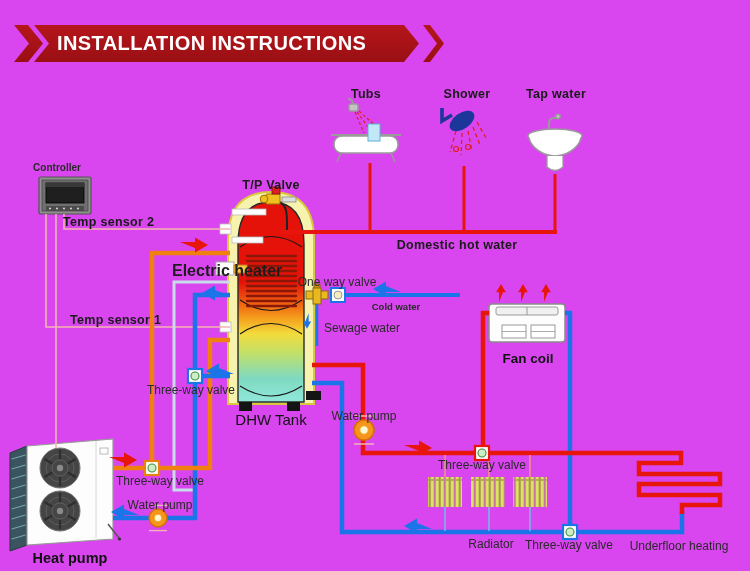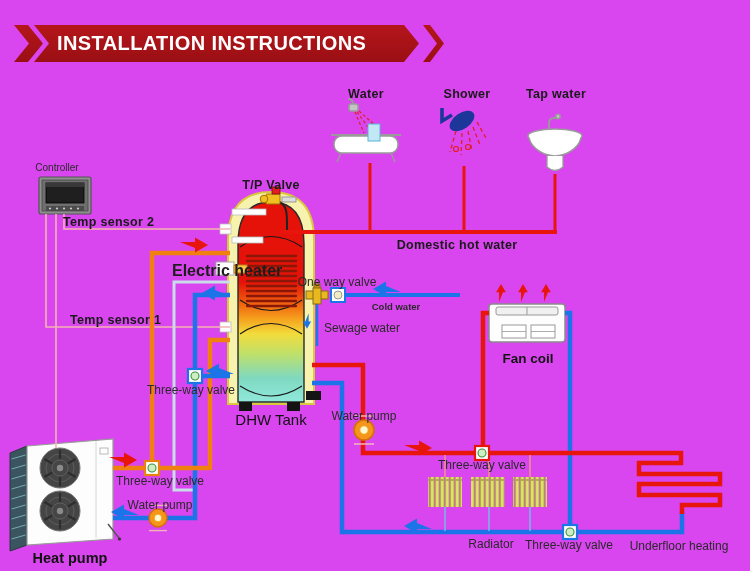--- a/index.html
+++ b/index.html
@@ -4,21 +4,21 @@
 <style>
   html,body{margin:0;padding:0;background:#fff;}
   #stage{position:relative;width:750px;height:571px;background:#d946ef;overflow:hidden;
          font-family:"Liberation Sans",sans-serif;}
   #pipes-svg{position:absolute;left:0;top:0;}
   .lbl{position:absolute;white-space:nowrap;color:#1d1d1d;transform:translateX(-50%);
        font-family:"Liberation Sans",sans-serif;line-height:1;}
   .left{transform:none;}
   .s9 {font-size:12px;font-weight:400;color:#2a2a2a;}
   .s9b{font-size:9.5px;font-weight:700;color:#2a2a2a;}
-  .s10{font-size:10px;font-weight:400;color:#2a2a2a;}
+  .s10{font-size:10px;font-weight:700;color:#2a2a2a;}
   .s10b{font-size:16px;font-weight:700;color:#1d1d1d;}
   .s12b{font-size:12.5px;font-weight:700;color:#1a1a1a;letter-spacing:.3px;}
   .s13b{font-size:13.5px;font-weight:700;color:#111;margin-top:8px;}
   .s15b{font-size:15px;font-weight:400;color:#111;}
   #banner-title{position:absolute;left:57px;top:32px;font-size:20px;font-weight:800;
        color:#ffffff;letter-spacing:.4px;}
 </style>
 </head>
 <body>
 
@@ -269,21 +269,21 @@
     <use href="#arr" fill="#1c75e8" transform="translate(220,371) rotate(180)"></use>
     <use href="#arr" fill="#1c75e8" transform="translate(387,289) rotate(180)"></use>
     <use href="#arr" fill="#1c75e8" transform="translate(125,512) rotate(180)"></use>
     <use href="#arr" fill="#1c75e8" transform="translate(418,526) rotate(180)"></use>
     <use href="#arr" fill="#1c75e8" transform="translate(307,321) rotate(90) scale(0.55)"></use>
   </g>
 </svg>
 
 <div id="banner-title">INSTALLATION INSTRUCTIONS</div>
 
-<div class="lbl s12b" style="left:366px;top:88px">Water</div>
+<div class="lbl s12b" style="left:366px;top:88px">Tubs</div>
 <div class="lbl s12b" style="left:467px;top:88px">Shower</div>
 <div class="lbl s12b" style="left:556px;top:88px">Tap water</div>
 
 <div class="lbl s12b" style="left:457px;top:239px">Domestic hot water</div>
 <div class="lbl s10" style="left:57px;top:163px">Controller</div>
 <div class="lbl s12b left" style="left:63px;top:216px">Temp sensor 2</div>
 <div class="lbl s12b left" style="left:70px;top:314px">Temp sensor 1</div>
 <div class="lbl s10b left" style="left:172px;top:263px">Electric heater</div>
 <div class="lbl s12b" style="left:271px;top:179px">T/P Valve</div>
 <div class="lbl s9" style="left:337px;top:276px">One way valve</div>

